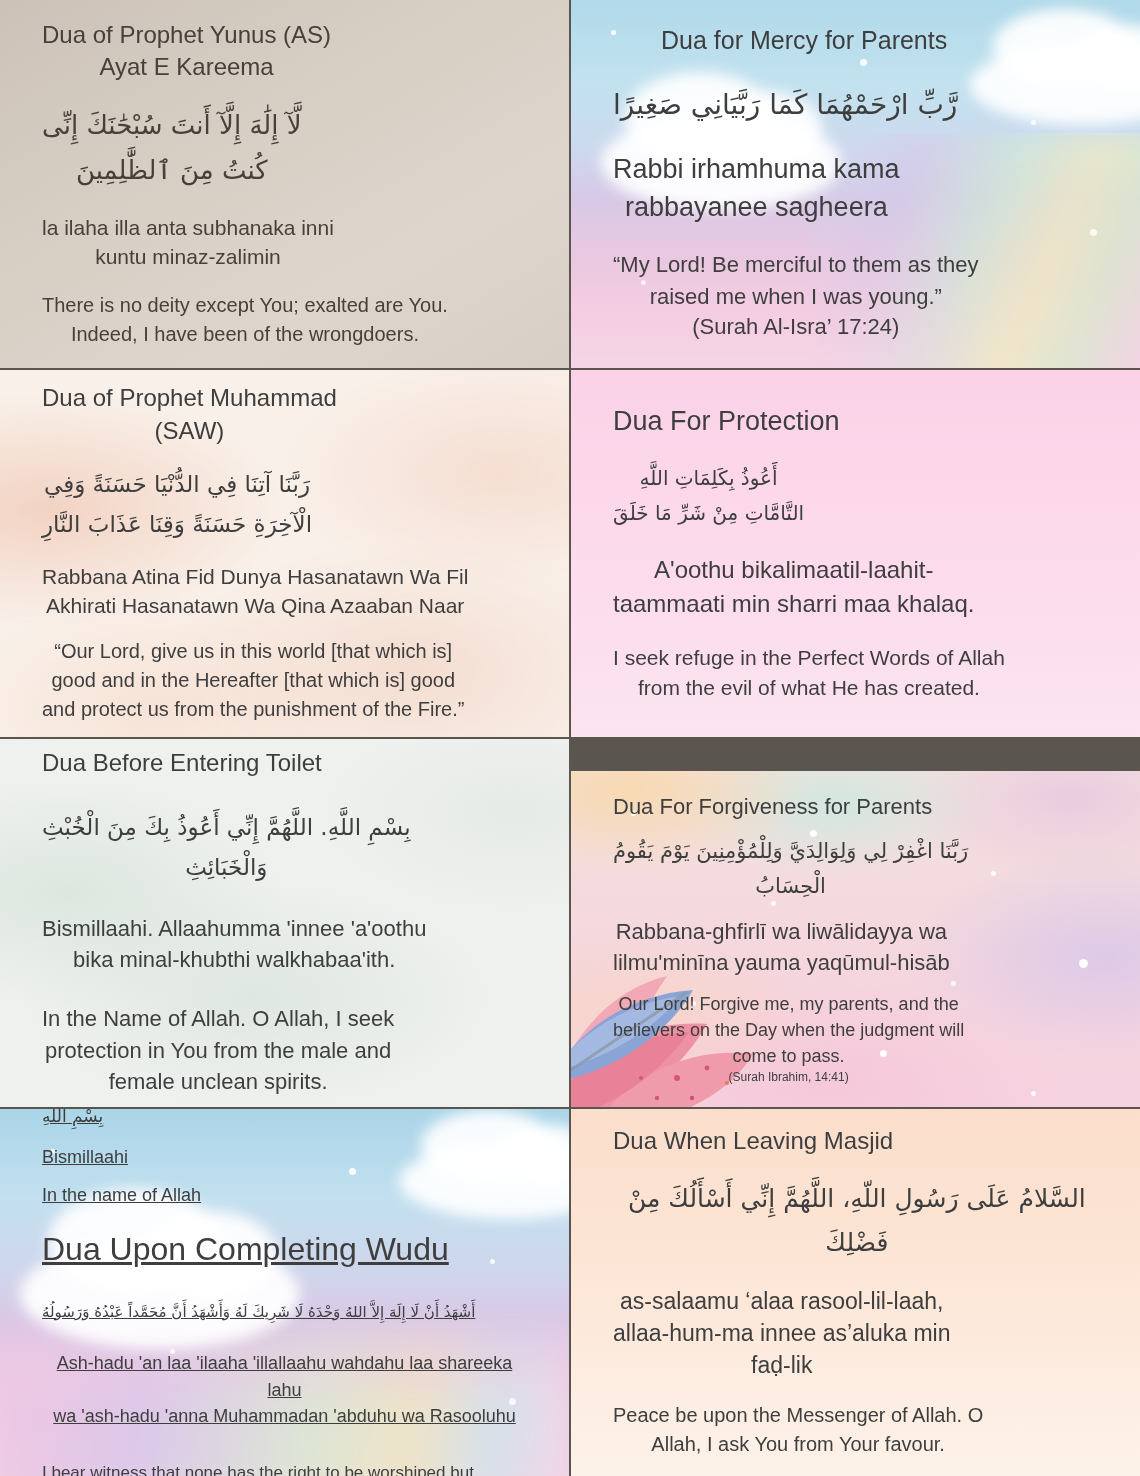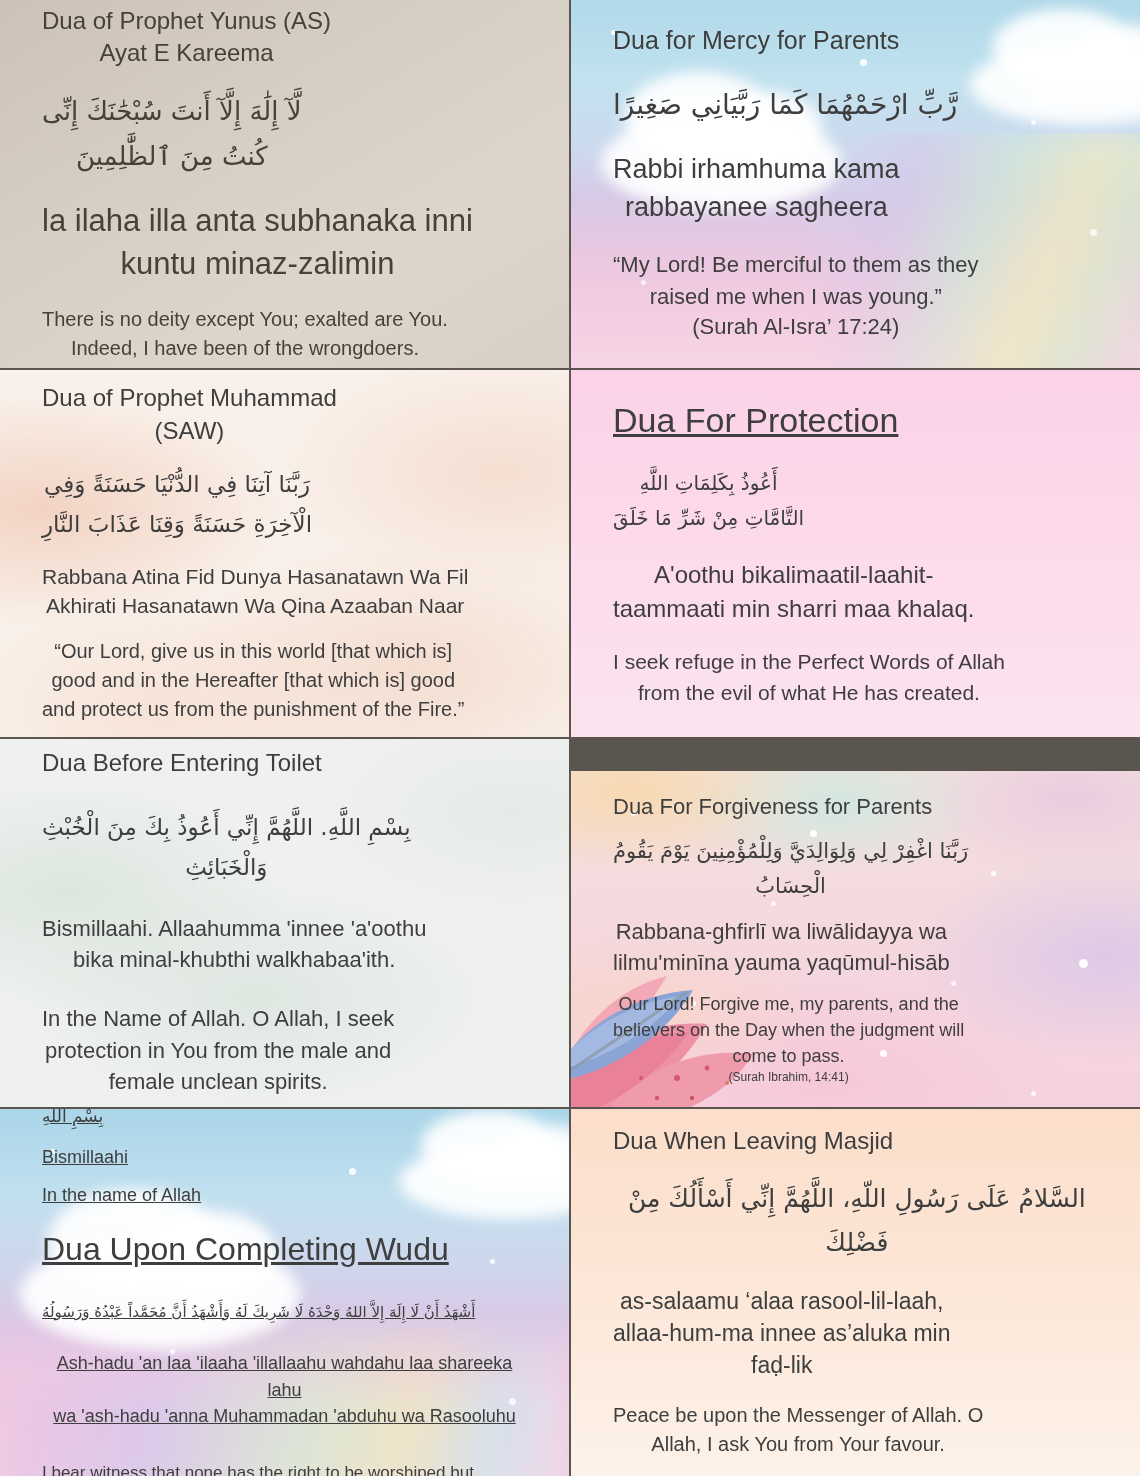--- a/index.html
+++ b/index.html
@@ -105,36 +105,36 @@
     250px 240px 0 1px rgba(255,255,255,.95),400px 280px 0 0 rgba(255,255,255,.85),
     140px 90px 0 0 rgba(255,255,255,.8),320px 170px 0 0 rgba(255,255,255,.8);}
   .dots-wudu{left:50px;top:40px;
     box-shadow:300px 20px 0 1px rgba(255,255,255,.9),440px 110px 0 0 rgba(255,255,255,.85),
     120px 200px 0 0 rgba(255,255,255,.8),460px 250px 0 1px rgba(255,255,255,.8),20px 120px 0 0 rgba(255,255,255,.75);}
   .feathers{position:absolute;z-index:2;left:-14px;bottom:-16px;pointer-events:none;}
 
   
   .c1{row-gap:19px;color:#474139;}
   .c1 .arabic{font-size:26px;}
-  .c1 .translit{font-size:31px;}
+  .c1 .translit{font-size:21px;}
   .c1 .trans{font-size:20px;}
 
   .c2{row-gap:22px;}
-  .c2 .title{font-size:25px;}
+  .c2 .title{font-size:25px;margin-left:48px;}
   .c2 .arabic{font-size:28px;}
   .c2 .translit{font-size:27px;}
   .c2 .trans,.c2 .cite{font-size:22px;}
 
   .c3{row-gap:17px;}
   .c3 .arabic{font-size:23px;}
   .c3 .translit{font-size:21px;}
   .c3 .trans{font-size:20px;}
 
   .c4{row-gap:22px;}
-  .c4 .title{font-size:34px;text-decoration:underline;}
+  .c4 .title{font-size:27px;}
   .c4 .arabic{font-size:20px;}
   .c4 .translit{font-size:24px;}
   .c4 .trans{font-size:21px;}
 
   .c5{row-gap:20px;gap:27px;}
   .c5 .arabic{font-size:23px;}
   .c5 .translit{font-size:22px;}
   .c5 .trans{font-size:22px;}
 
   .c6{row-gap:12px;}

